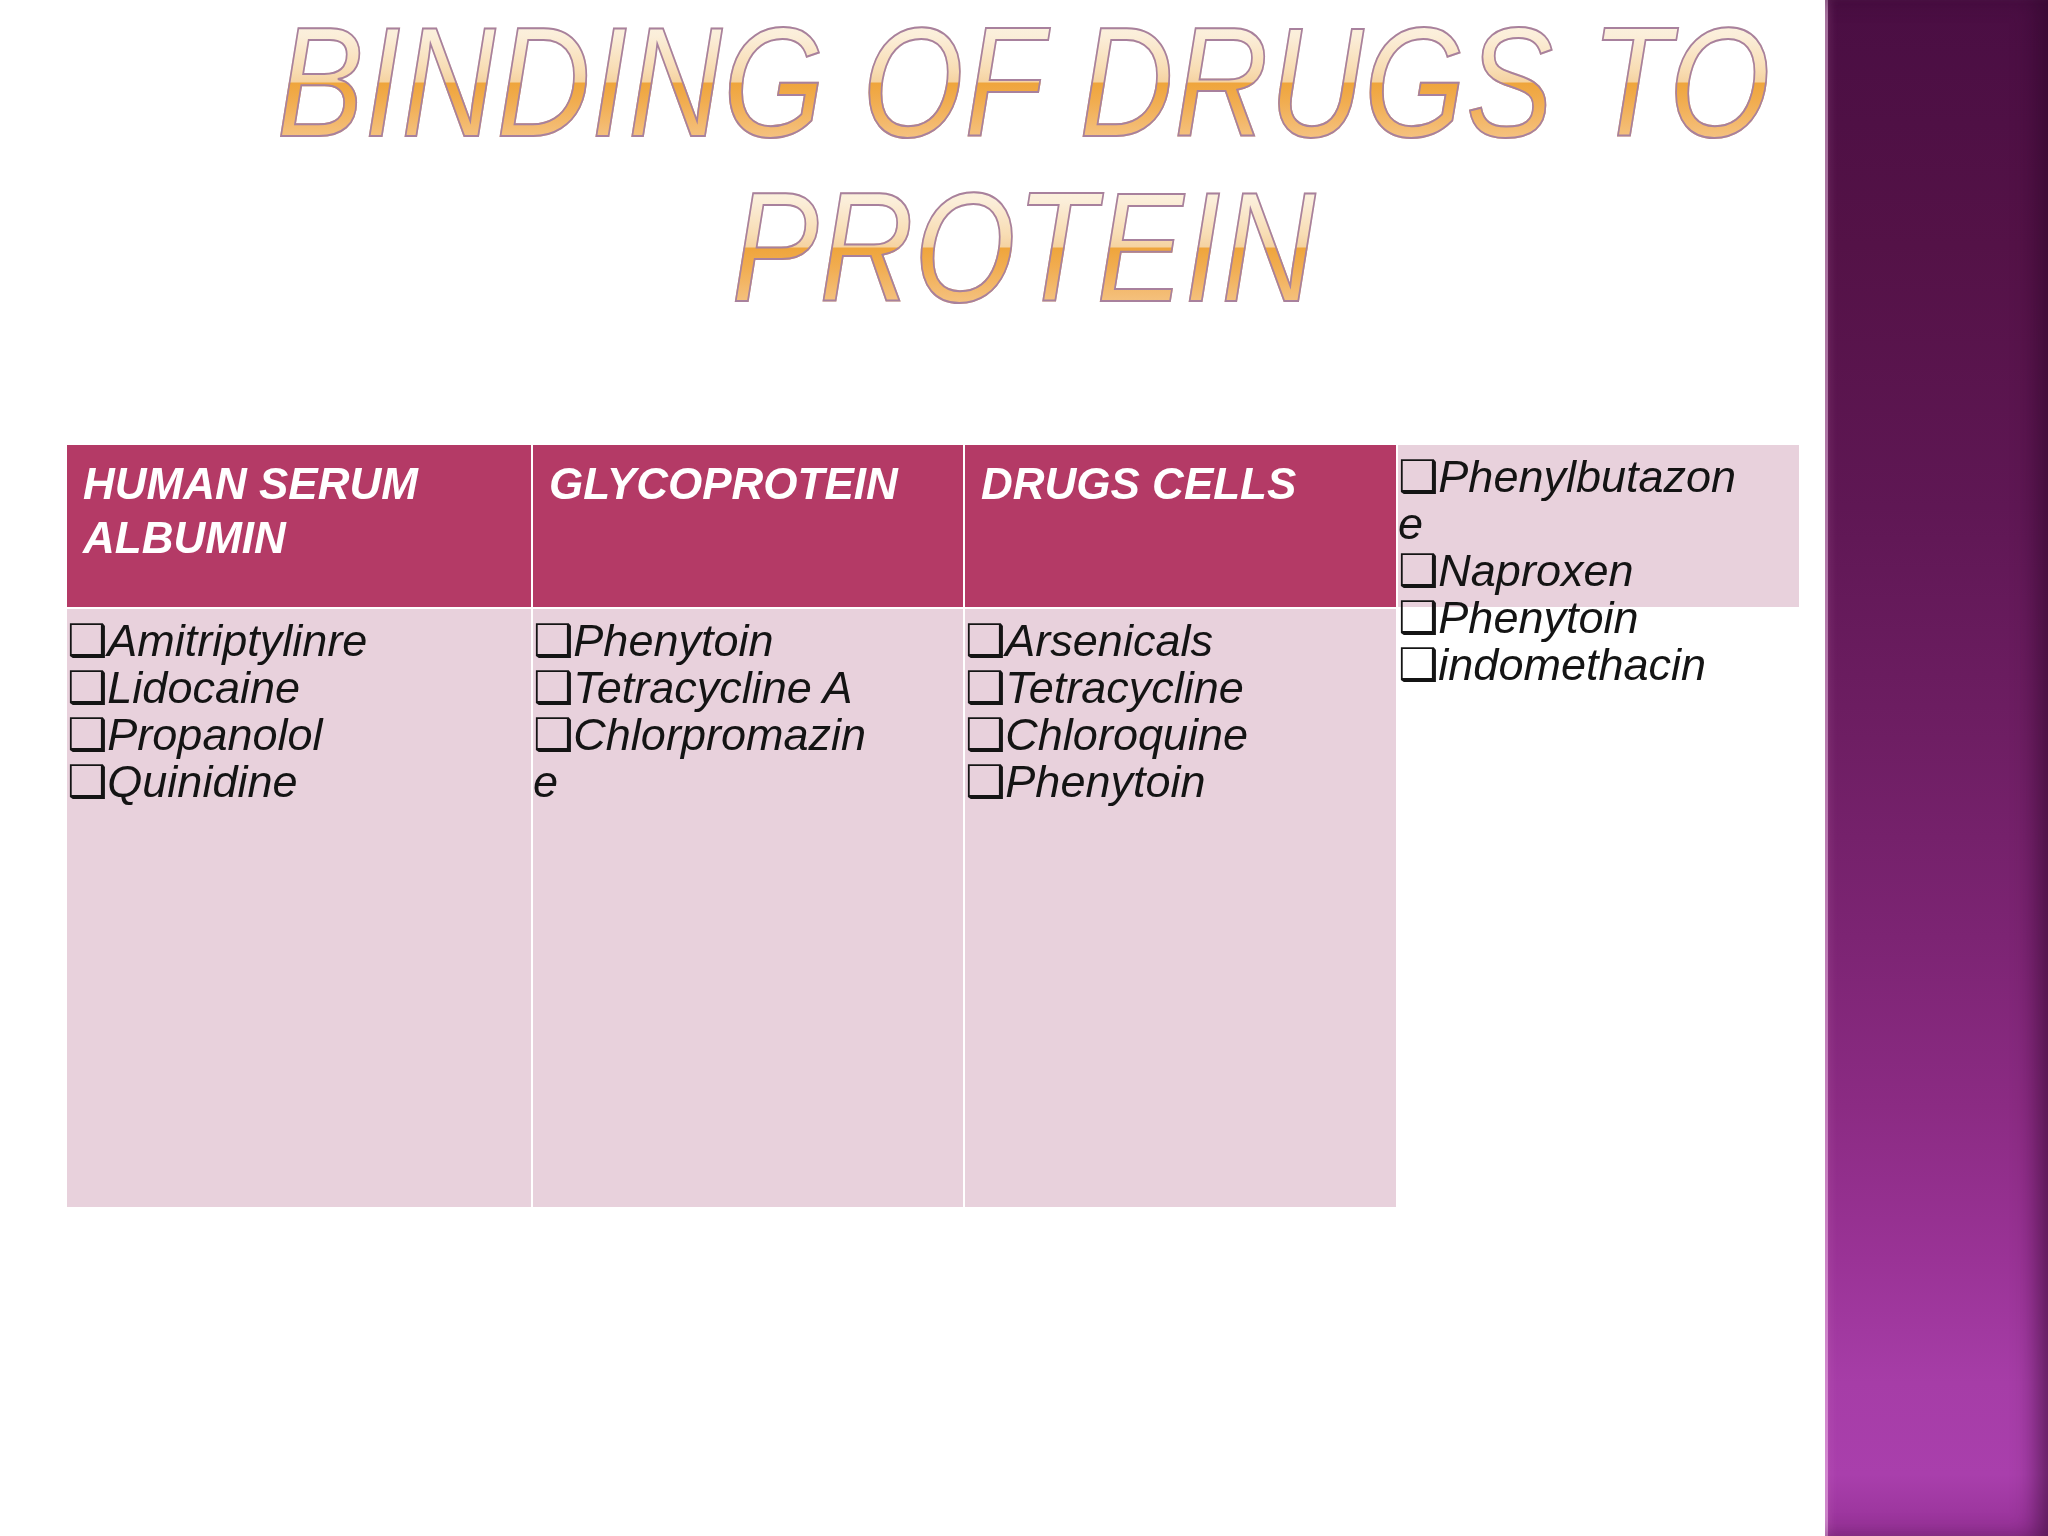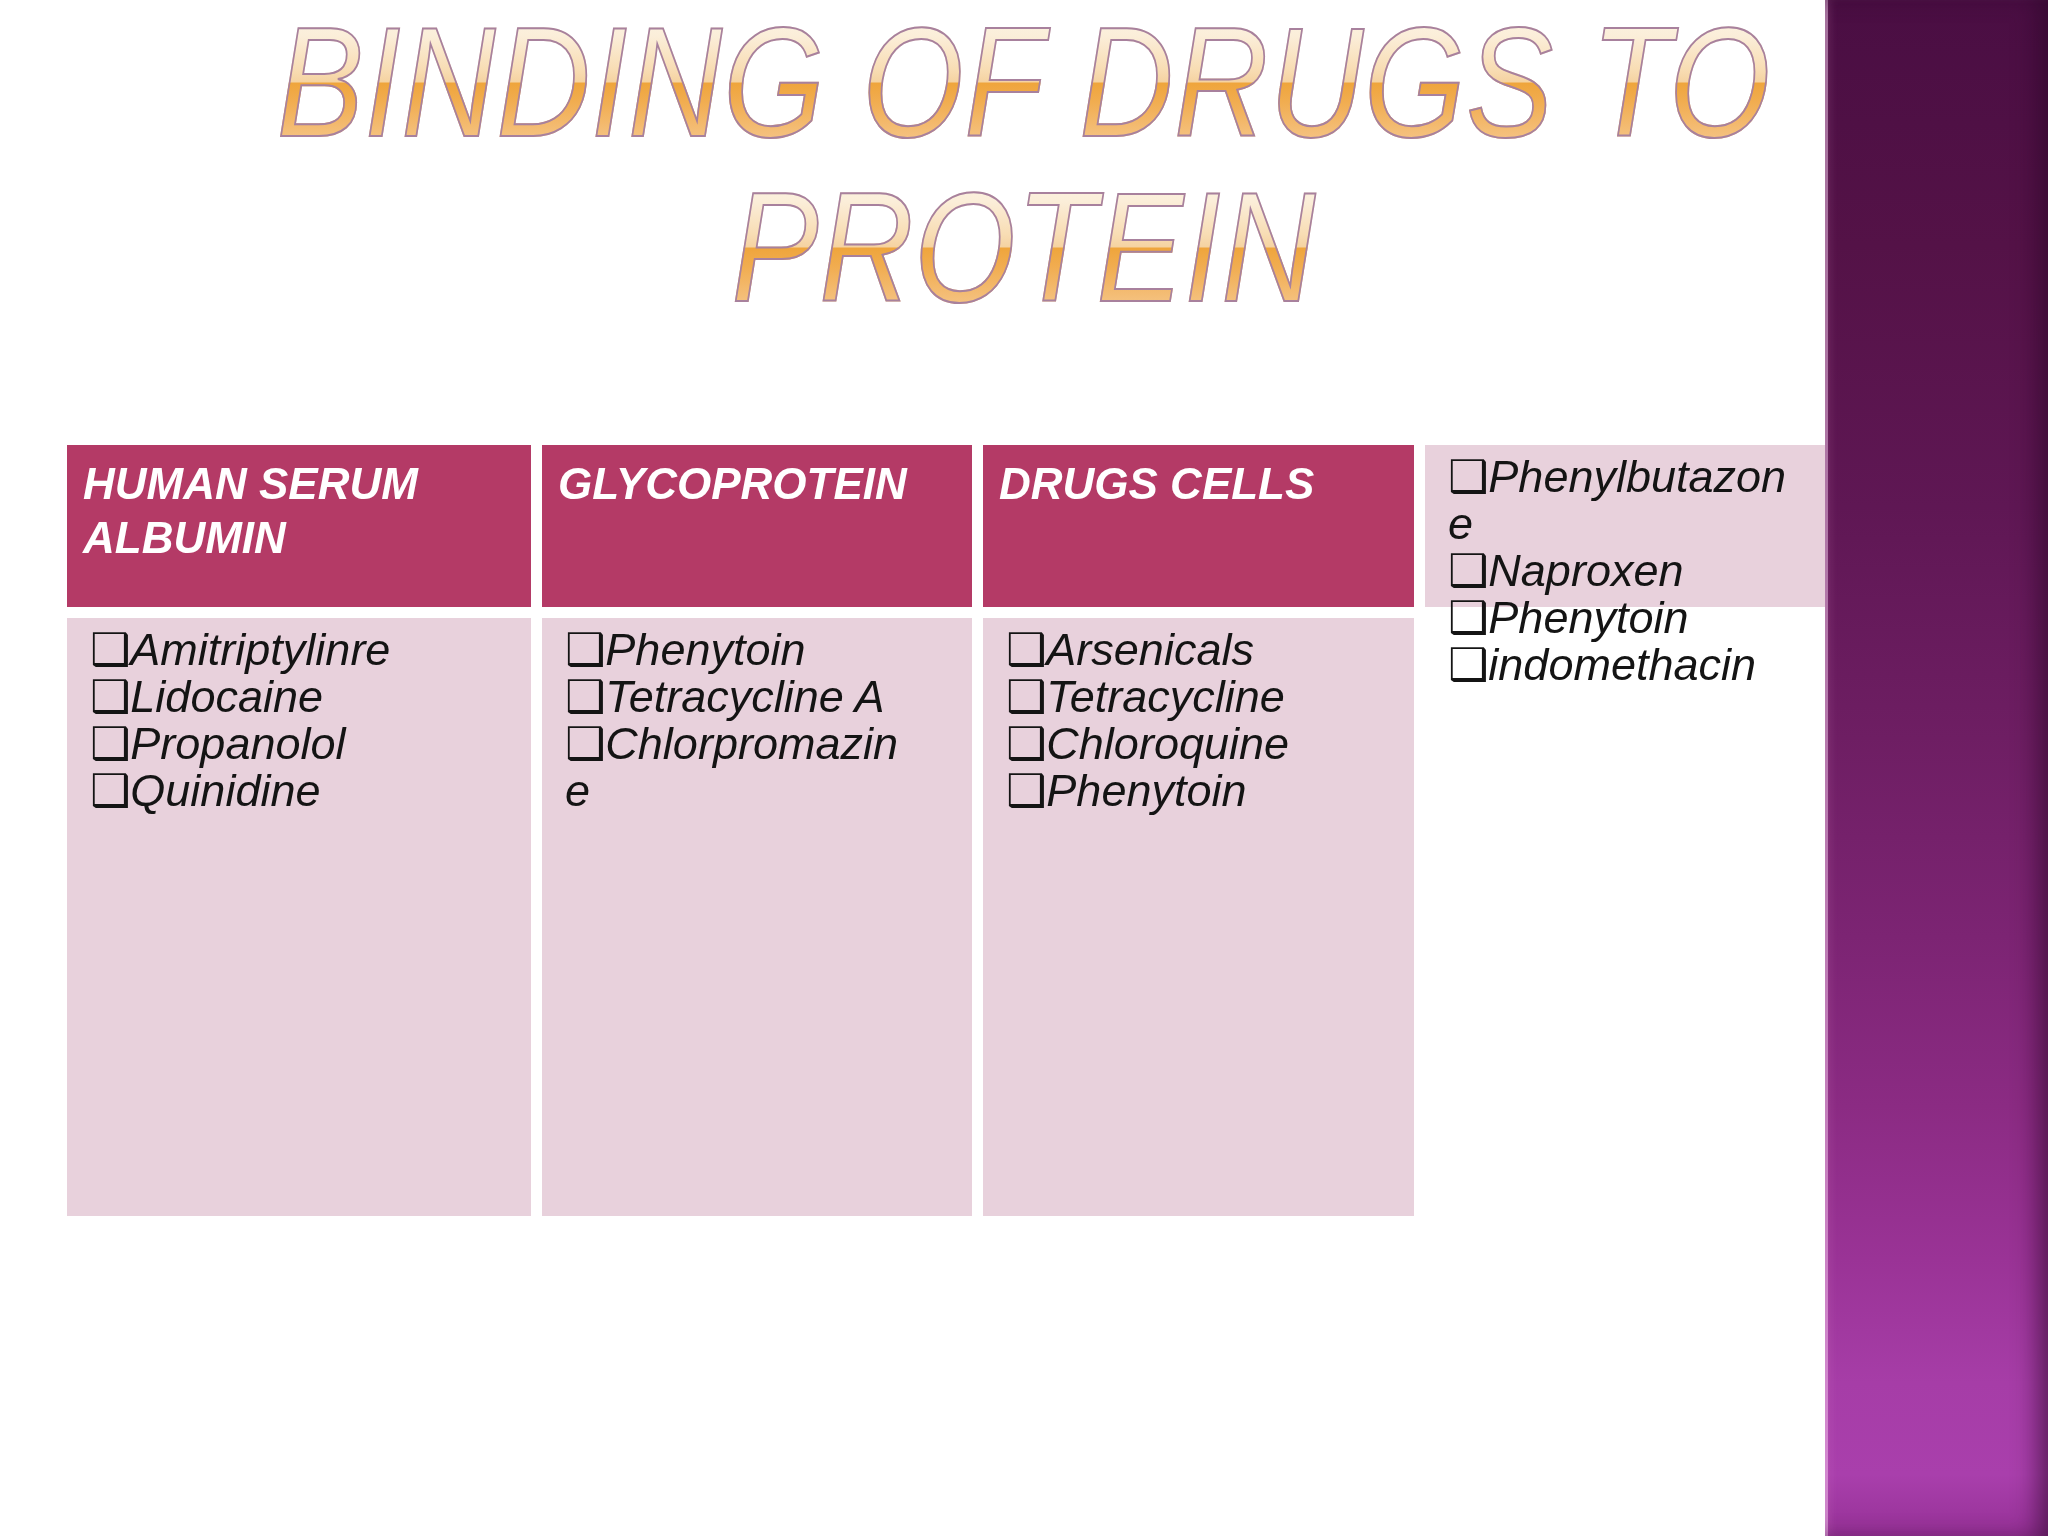--- a/index.html
+++ b/index.html
@@ -48,38 +48,38 @@
   }
 
   
   .drug-table {
     position: absolute;
     left: 67px; top: 445px;
     width: 1741px; height: 765px;
     display: grid;
     grid-template-columns: 464px 430px 431px 401px;
     grid-template-rows: 162px 598px;
-    gap: 11px;
+    gap: 2px;
     background: #ffffff;
   }
   .th {
     background: #b43a66;
     color: #ffffff;
     font-weight: 700;
     font-size: 44px;
     line-height: 54px;
     padding: 12px 16px;
     box-sizing: border-box;
   }
   .td {
     background: #e8d1dc;
     color: #141414;
     font-size: 45px;
     line-height: 47px;
-    padding: 8px 23px;
+    padding: 8px 0;
     box-sizing: border-box;
   }
   .drug-list {
     list-style: none;
     margin: 0; padding: 0;
     max-width: 344px;
     overflow-wrap: break-word;
     word-wrap: break-word;
   }
   .drug-list li { display: block; }

